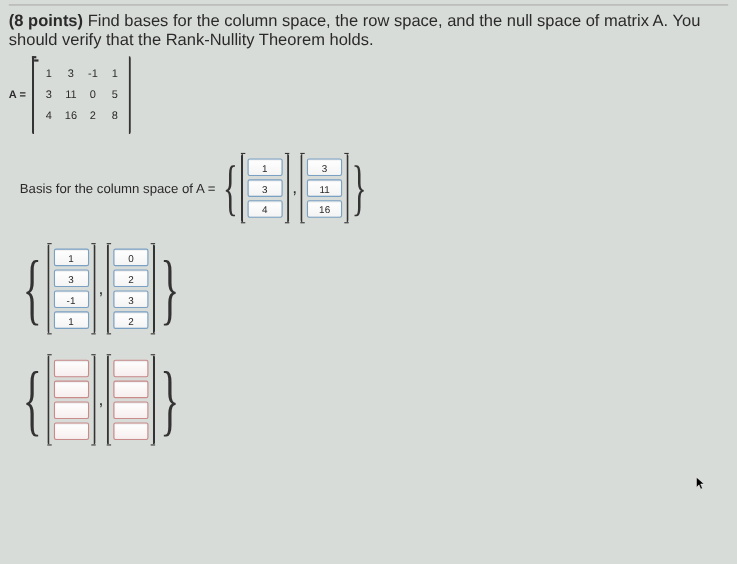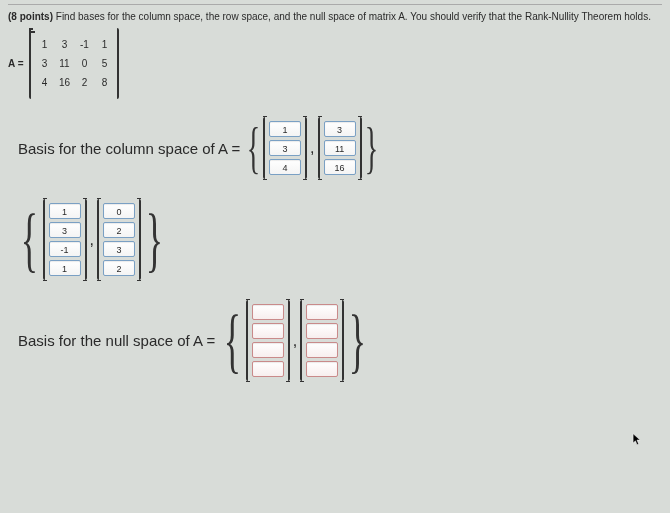--- a/index.html
+++ b/index.html
@@ -7,21 +7,21 @@
       width: 670px;
       height: 513px;
       background: #d8dcd8;
       font-family: Arial, sans-serif;
       font-size: 10px;
       color: #2a2a2a;
       padding: 4px 8px;
       overflow: hidden;
     }
     .top-border { border-top: 1px solid #aaa; margin-bottom: 6px; }
-    .question-header { font-size: 10px; margin-bottom: 6px; }
+    .question-header { font-size: 15px; margin-bottom: 6px; }
     .points { font-weight: bold; }
     .main-area { display: flex; flex-direction: column; gap: 4px; }
     .matrix-row { display: flex; align-items: center; gap: 6px; }
     .matrix-label { font-size: 10px; font-weight: bold; }
     .matrix-bracket {
       display: flex;
       border-left: 2px solid #333;
       border-right: 2px solid #333;
       border-radius: 2px;
       padding: 3px 0;
@@ -29,21 +29,21 @@
     }
     .matrix-bracket::before, .matrix-bracket::after {
       content: ''; position: absolute; width: 4px; height: 2px; background: #333;
     }
     .matrix-bracket::before { top: 0; left: -2px; box-shadow: calc(100% + 0px) 0 #333; }
     .matrix-grid { display: table; border-spacing: 6px 8px; }
     .matrix-r { display: table-row; }
     .matrix-c { display: table-cell; text-align: center; min-width: 14px; font-size: 10px; }
     
     .answer-row { display: flex; align-items: center; margin: 8px 0 8px 16px; }
-    .answer-label { font-size: 15px; margin-right: 6px; white-space: nowrap; }
+    .answer-label { font-size: 12px; margin-right: 6px; white-space: nowrap; }
     
     .set-brace-l, .set-brace-r {
       font-size: 56px; font-family: serif; line-height: 0.8; color: #333;
       transform: scaleX(0.5); margin: 0 -6px;
     }
     
     .vec-bracket {
       display: flex; flex-direction: column;
       border-left: 2px solid #333; border-right: 2px solid #333;
       border-radius: 2px; padding: 4px 4px; gap: 3px;
@@ -146,21 +146,20 @@
           <div class="input-box">0</div>
           <div class="input-box">2</div>
           <div class="input-box">3</div>
           <div class="input-box">2</div>
         </div>
       </div>
     <span class="set-brace-r" style="font-size:72px;">}</span>
   </div>
 
   <div class="answer-row" style="margin-left:10px;">
-    <span class="answer-label">Basis for the null space of A =</span>
     <span class="set-brace-l" style="font-size:72px;">{</span>
     <div class="vectors-group" id="null-vectors">
         <div class="vec-bracket tall">
           <div class="input-box empty"></div>
           <div class="input-box empty"></div>
           <div class="input-box empty"></div>
           <div class="input-box empty"></div>
         </div>
         <span class="comma">,</span>
         <div class="vec-bracket tall">

